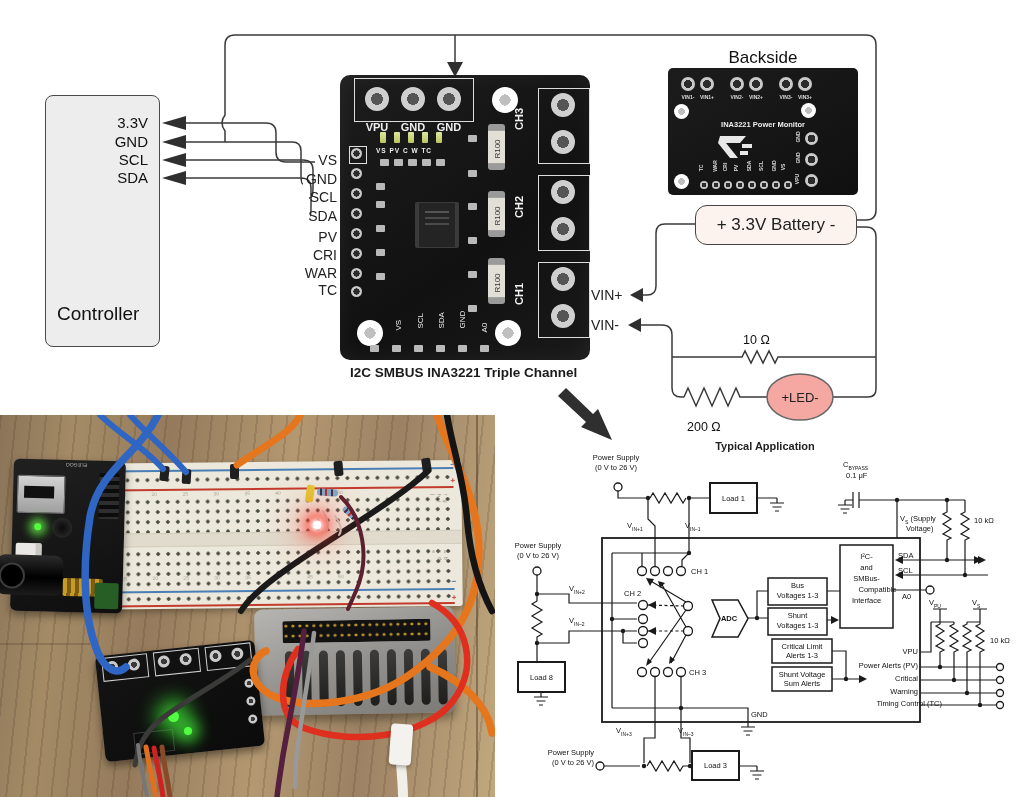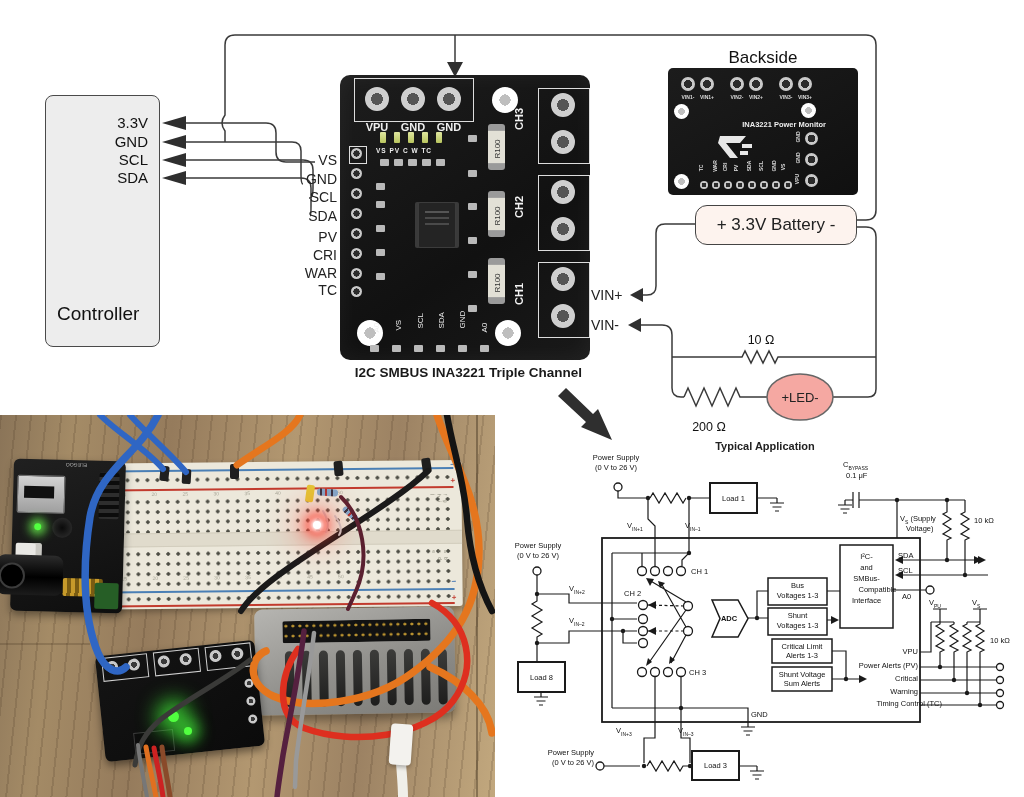--- a/index.html
+++ b/index.html
@@ -26,33 +26,33 @@
   .hdr-lbl{width:36px;text-align:center;font-size:11px;font-weight:bold;color:#eee}
   .ch-box{position:absolute;left:198px;width:50px;height:74px;border:1.5px solid #ddd}
   .ch-lbl{position:absolute;left:172px;width:14px;color:#f2f2f2;font-size:11px;font-weight:bold;
     transform:rotate(-90deg);transform-origin:center}
   .r100{position:absolute;left:148px;width:17px;height:46px;border-radius:3px;
     background:linear-gradient(#9a9a9a 0 14%,#e2e0d6 15% 85%,#9a9a9a 86%);text-align:center}
   .r100 span{display:inline-block;transform:rotate(-90deg) translateX(-2px);font-size:8px;color:#333;line-height:46px}
   .led-sm{position:absolute;width:6px;height:11px;background:linear-gradient(#dfe6a0,#b9c55e);border-radius:1px}
   .pad{position:absolute;width:9px;height:7px;background:#b9b9b9;border-radius:1px}
   .bot-lbl{position:absolute;width:12px;font-size:8px;color:#eee;transform:rotate(-90deg)}
-  #board-caption{left:350px;top:365px;width:232px;text-align:right;font-weight:bold;font-size:13.5px;color:#1a1a1a}
+  #board-caption{left:350px;top:365px;width:232px;text-align:left;font-weight:bold;font-size:13.5px;color:#1a1a1a}
   
   #backside-title{left:716px;top:48px;width:94px;text-align:center;font-size:17px;color:#111}
   #backside{left:668px;top:68px;width:190px;height:127px;background:linear-gradient(150deg,#1c1c1c,#101010);
     border-radius:5px}
   .bk-pin-lbl{position:absolute;width:22px;text-align:center;font-size:5px;color:#ddd;font-weight:bold}
   .bk-rot{position:absolute;font-size:5px;color:#ddd;font-weight:bold;transform:rotate(-90deg)}
-  #backside-name{left:32px;top:52px;width:126px;text-align:right;font-size:7.5px;font-weight:bold;color:#eee}
+  #backside-name{left:32px;top:52px;width:126px;text-align:center;font-size:7.5px;font-weight:bold;color:#eee}
   
   #battery{left:695px;top:205px;width:160px;height:38px;background:#fdf3ee;border:1.5px solid #444;
     border-radius:12px;display:flex;align-items:center;justify-content:center;font-size:17px;color:#222}
   .wire-lbl{font-size:14px;color:#222}
-  .res-lbl{font-size:12.5px;color:#111;text-align:center}
+  .res-lbl{font-size:12.5px;color:#111;text-align:left}
   #led-lbl{left:768px;top:390px;width:64px;text-align:center;font-size:13px;color:#222}
   
   .s{position:absolute;font-size:7.5px;color:#111;white-space:nowrap}
   .s sub{font-size:5px}
   .sc{text-align:center}
   .sr{text-align:right}
   #sch-title{left:695px;top:440px;width:140px;text-align:center;font-weight:bold;font-size:11px}
   
   #photo{left:0;top:415px;width:495px;height:382px;overflow:hidden;
     background:linear-gradient(97deg,#8a7458,#a48b66 14%,#957b5c 32%,#b39871 55%,#9c8263 74%,#c2a87e 100%)}

